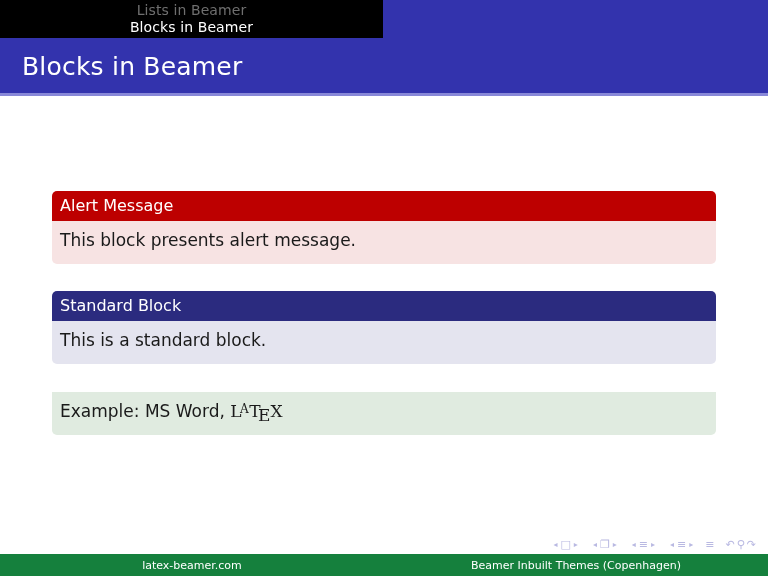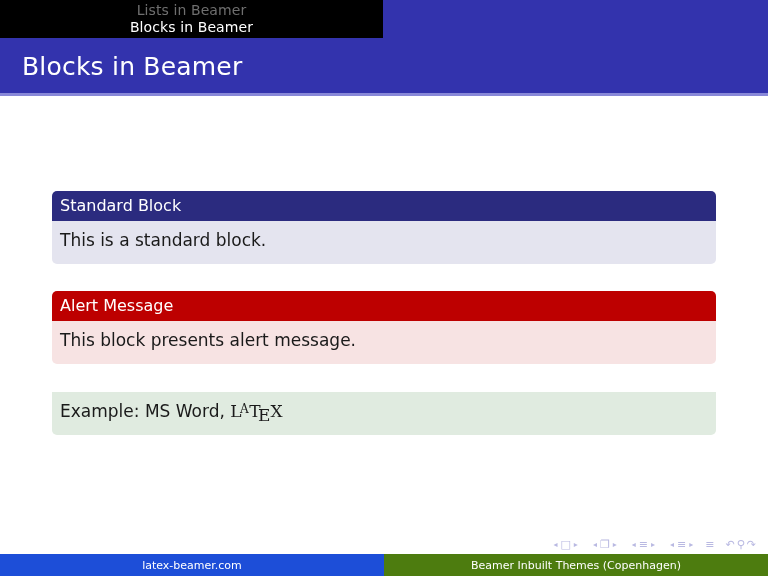--- a/index.html
+++ b/index.html
@@ -175,32 +175,32 @@
     position: absolute;
     left: 0;
     bottom: 0;
     width: 768px;
     height: 22px;
     display: flex;
   }
   .footer-left {
     width: 384px;
     height: 22px;
-    background: #1d4ed8;
+    background: #15803d;
     color: #ffffff;
     display: flex;
     align-items: center;
     justify-content: center;
     font-size: 11px;
     white-space: nowrap;
   }
   .footer-right {
     width: 384px;
     height: 22px;
-    background: #4d7c0f;
+    background: #15803d;
     color: #ffffff;
     display: flex;
     align-items: center;
     justify-content: center;
     font-size: 11px;
     white-space: nowrap;
   }
 </style>
 </head>
 <body>
@@ -215,28 +215,28 @@
     </div>
   </div>
 
   <div class="title-bar">
     <div class="title-text">Blocks in Beamer</div>
   </div>
   <div class="title-underline"></div>
 
   <div class="blocks-area">
 
+    <div class="block block-alert">
+      <div class="block-title">Alert Message</div>
+      <div class="block-body">This block presents alert message.</div>
+    </div>
+
     <div class="block block-standard">
       <div class="block-title">Standard Block</div>
       <div class="block-body">This is a standard block.</div>
-    </div>
-
-    <div class="block block-alert">
-      <div class="block-title">Alert Message</div>
-      <div class="block-body">This block presents alert message.</div>
     </div>
 
     <div class="block block-example">
       <div class="block-body">
         <span>Example: MS Word, </span><span class="latex-logo">L<span class="l-a">A</span><span class="l-t">T</span><span class="l-e">E</span>X</span>
       </div>
     </div>
 
   </div>
 

